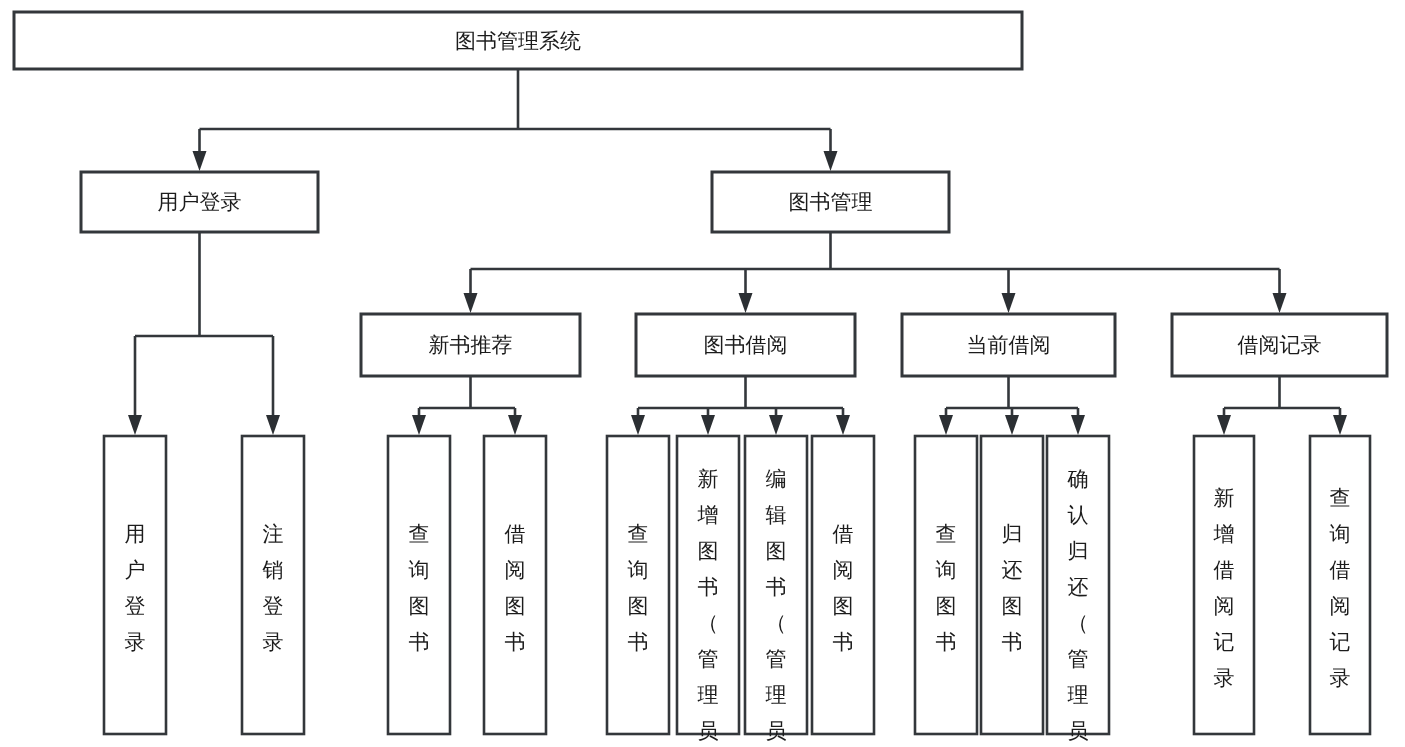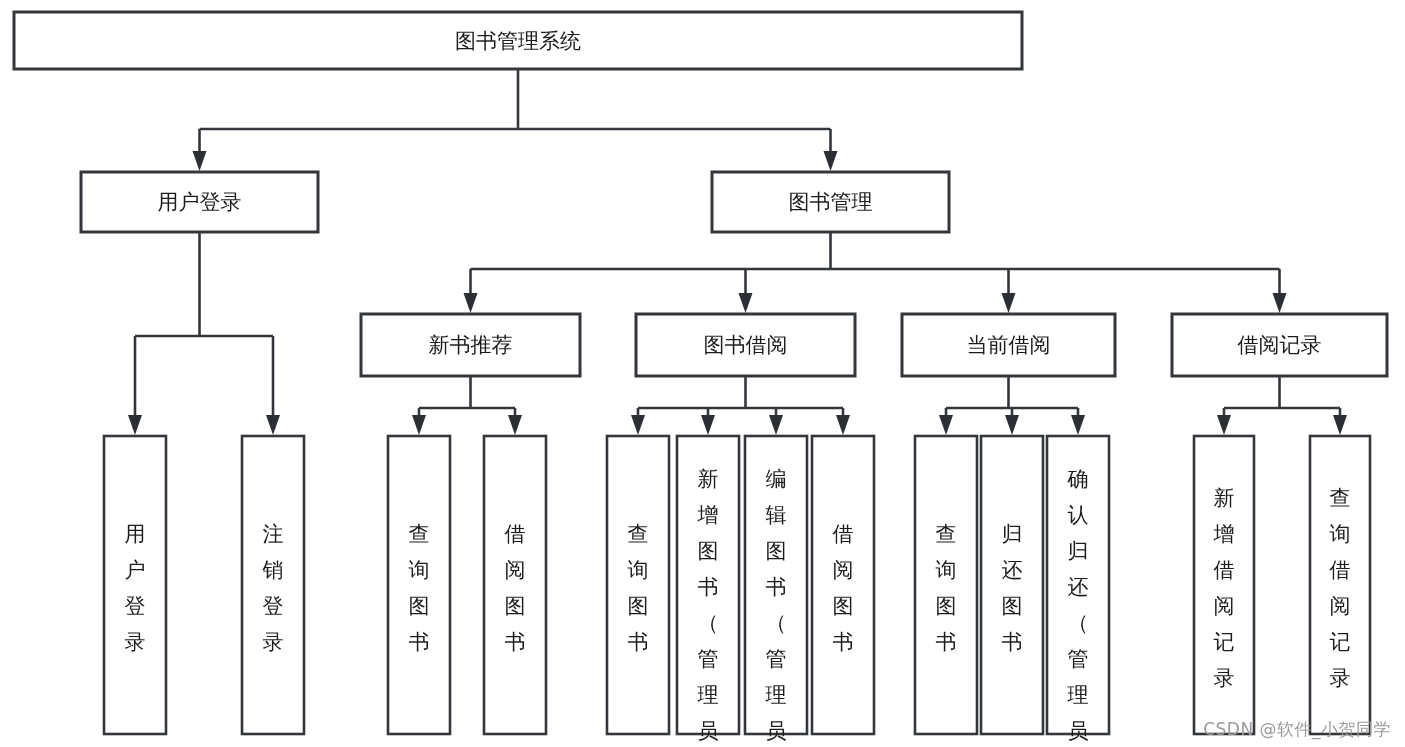--- a/index.html
+++ b/index.html
@@ -204,14 +204,13 @@
         <g>
           <rect x="1194" y="436" width="60" height="298" class="node-rect thin"></rect>
           <text x="1224" y="505.08" class="leaf-label"><tspan x="1224" dy="0">新</tspan><tspan x="1224" dy="36">增</tspan><tspan x="1224" dy="36">借</tspan><tspan x="1224" dy="36">阅</tspan><tspan x="1224" dy="36">记</tspan><tspan x="1224" dy="36">录</tspan></text>
         </g>
         <g>
           <rect x="1310" y="436" width="60" height="298" class="node-rect thin"></rect>
           <text x="1340" y="505.08" class="leaf-label"><tspan x="1340" dy="0">查</tspan><tspan x="1340" dy="36">询</tspan><tspan x="1340" dy="36">借</tspan><tspan x="1340" dy="36">阅</tspan><tspan x="1340" dy="36">记</tspan><tspan x="1340" dy="36">录</tspan></text>
         </g>
       </g>
   </svg>
-  <div class="watermark">CSDN @软件_小贺同学</div>
 </div>
 
 </body></html>

